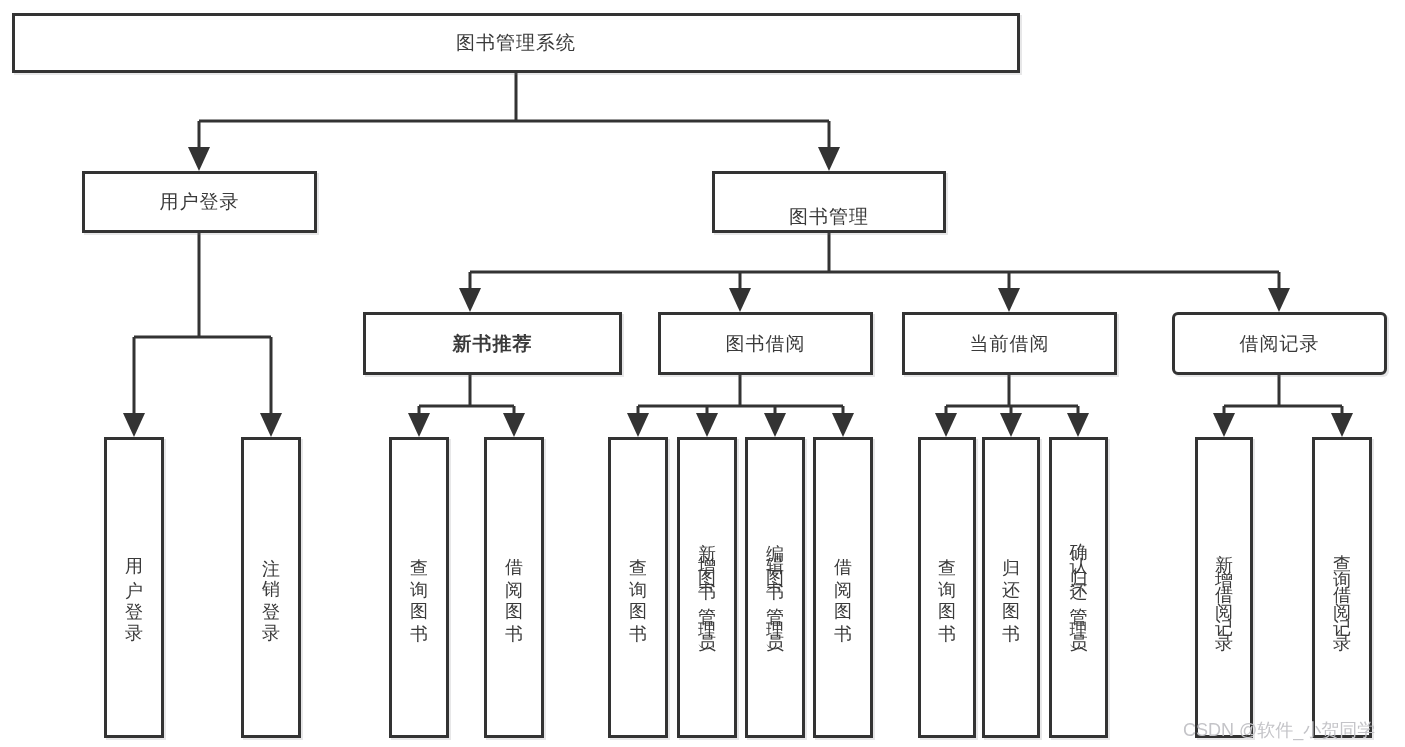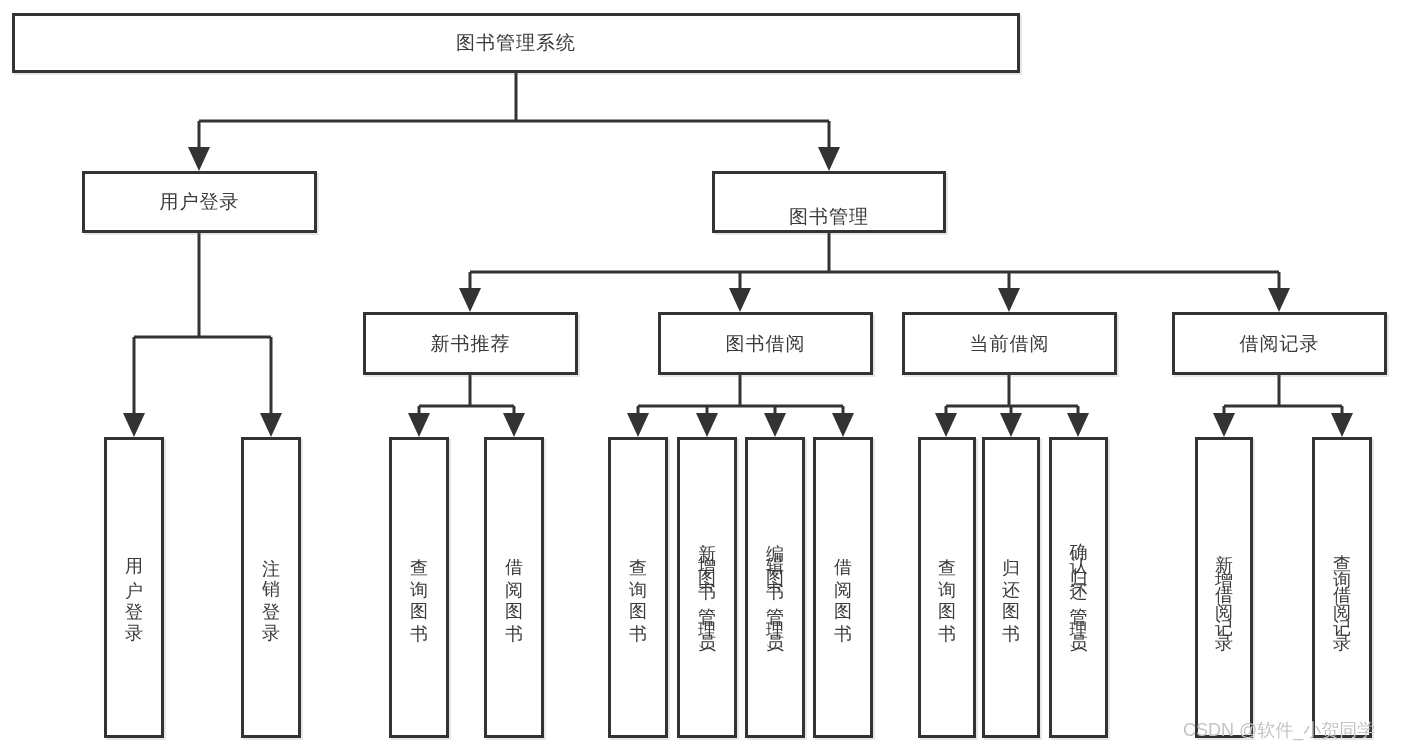--- a/index.html
+++ b/index.html
@@ -53,24 +53,24 @@
     line-height: 1;
   }
   .vtext.short { letter-spacing: 22px; }
   .vtext.mid   { letter-spacing: 16px; }
   .vtext.long  { letter-spacing: 13px; }
 
   
   .n-root  { left: 12px;   top: 13px;  width: 1008px; height: 60px; }
   .n-ul    { left: 82px;   top: 171px; width: 235px;  height: 62px; }
   .n-bm    { left: 712px;  top: 171px; width: 234px;  height: 62px; align-items: flex-end; }
-  .n-nb    { left: 363px;  top: 312px; width: 215px;  height: 63px; }
+  .n-nb    { left: 363px;  top: 312px; width: 259px;  height: 63px; font-weight: bold; }
   .n-bb    { left: 633px;  top: 312px; width: 215px;  height: 63px; margin-left: 25px; }
   .n-cb    { left: 902px;  top: 312px; width: 215px;  height: 63px; justify-content: center; }
-  .n-br    { left: 1172px; top: 312px; width: 215px;  height: 63px; }
+  .n-br    { left: 1172px; top: 312px; width: 215px;  height: 63px; border-radius: 6px; }
 
   .lf1  { left: 104px;  top: 437px; width: 60px; height: 301px; }
   .lf2  { left: 241px;  top: 437px; width: 60px; height: 301px; }
   .lf3  { left: 389px;  top: 437px; width: 60px; height: 301px; }
   .lf4  { left: 484px;  top: 437px; width: 60px; height: 301px; }
   .lf5  { left: 608px;  top: 437px; width: 60px; height: 301px; }
   .lf6  { left: 677px;  top: 437px; width: 60px; height: 301px; }
   .lf7  { left: 745px;  top: 437px; width: 60px; height: 301px; }
   .lf8  { left: 813px;  top: 437px; width: 60px; height: 301px; }
   .lf9  { left: 918px;  top: 437px; width: 58px; height: 301px; }

